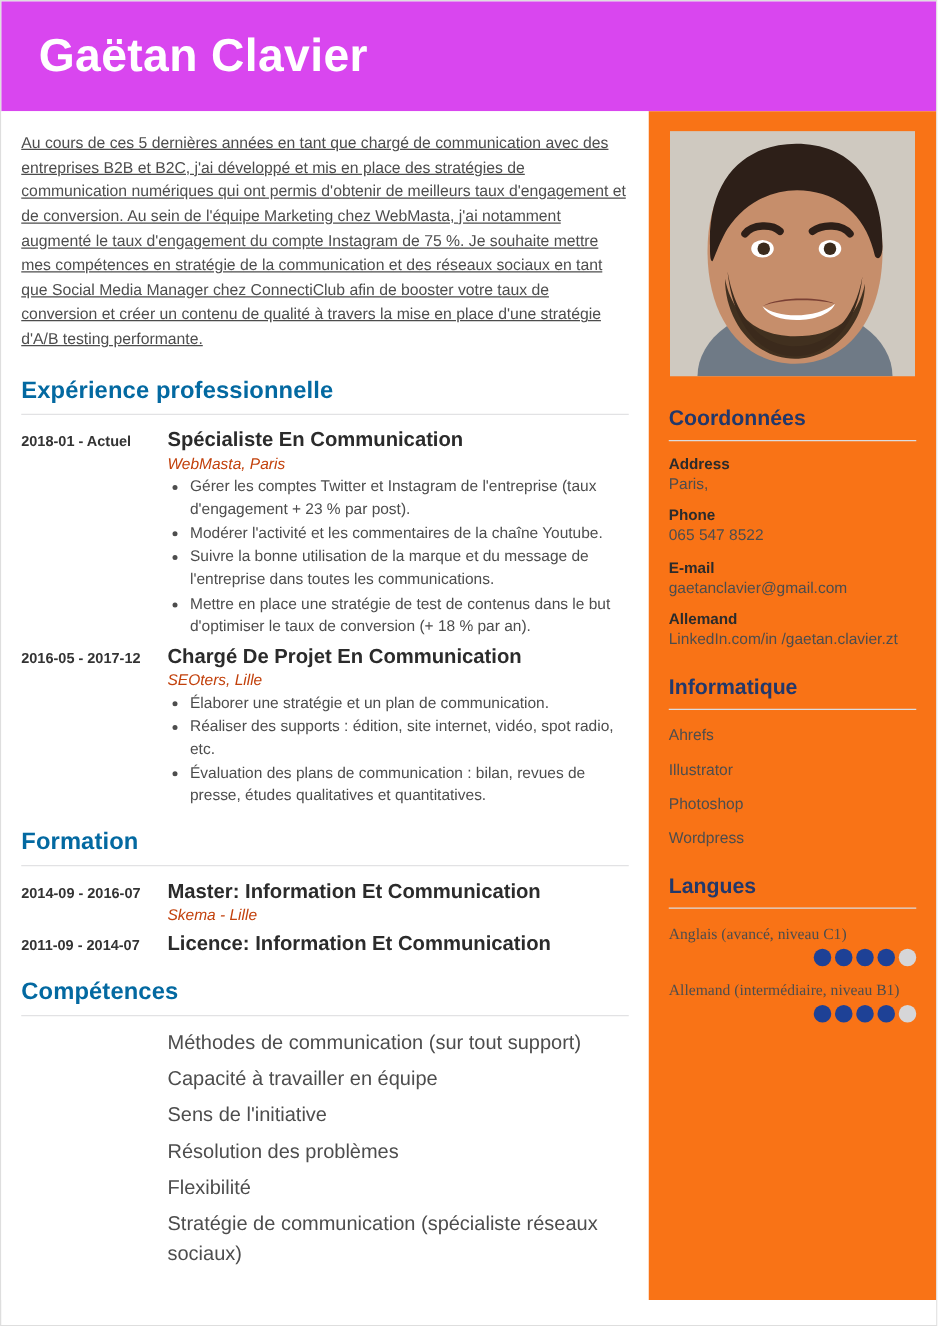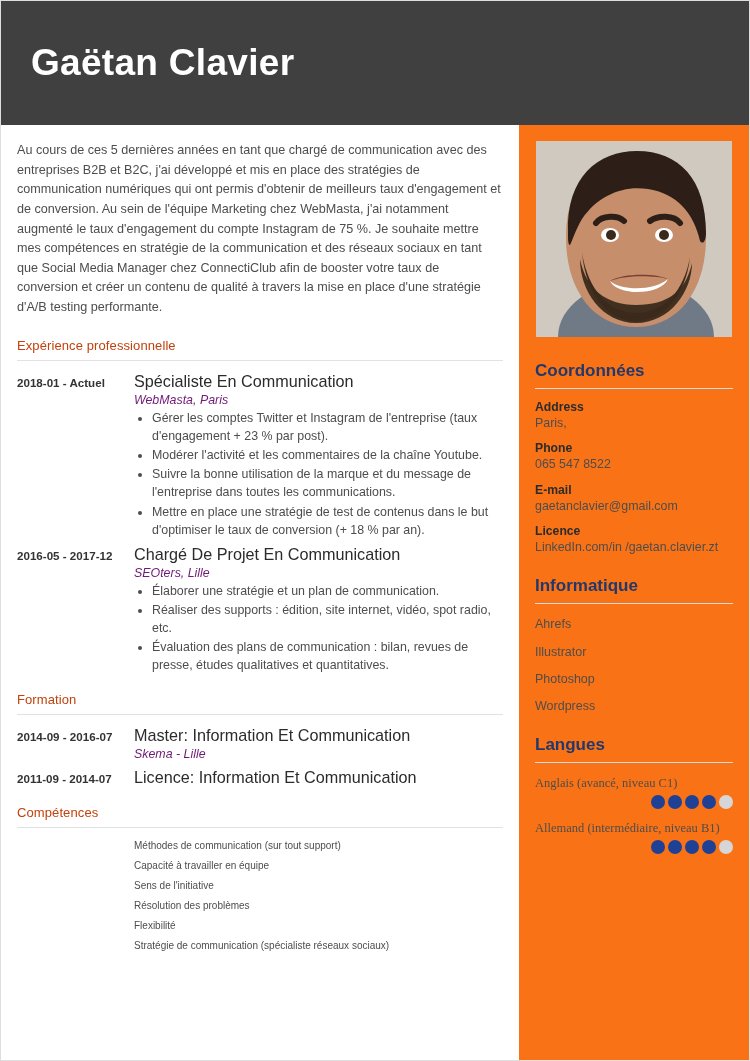--- a/index.html
+++ b/index.html
@@ -16,22 +16,22 @@
     width: 750px;
     height: 1061px;
     background: #ffffff;
     overflow: hidden;
     box-sizing: border-box;
     border: 1px solid #dedede;
   }
 
   
   .header {
-    background: #404040;
-    height: 124px;
+    background: #d946ef;
+    height: 88px;
     padding: 0 0 0 30px;
     display: flex;
     align-items: center;
     box-sizing: border-box;
   }
   .header-name {
     color: #ffffff;
     font-size: 37px;
     font-weight: bold;
     letter-spacing: 0.3px;
@@ -56,27 +56,28 @@
     background: #f97316;
     padding: 16px 16px 0 16px;
   }
 
   
   .summary {
     font-size: 12.6px;
     line-height: 1.56;
     color: #4d4d4d;
     margin: 2px 0 20px 0;
+    text-decoration: underline;
   }
 
   
   .sec-head {
-    color: #c2410c;
-    font-size: 13px;
-    font-weight: normal;
+    color: #0369a1;
+    font-size: 19px;
+    font-weight: bold;
     margin: 0 0 7px 0;
     letter-spacing: 0.1px;
   }
   .sec-rule {
     border: 0;
     border-top: 1px solid #e2e2e4;
     margin: 0 0 10px 0;
   }
   .section {
     margin-bottom: 16px;
@@ -94,29 +95,29 @@
     font-weight: bold;
     color: #333333;
     line-height: 1.32;
     padding-top: 4px;
   }
   .entry-body {
     flex: 1 1 auto;
   }
   .entry-title {
     font-size: 16.2px;
-    font-weight: normal;
+    font-weight: bold;
     color: #2b2b2b;
     line-height: 1.25;
     margin-bottom: 2px;
   }
   .entry-sub {
     font-size: 12.4px;
     font-style: italic;
-    color: #701a75;
+    color: #c2410c;
     margin-bottom: 2px;
   }
   .bullets {
     margin: 0;
     padding-left: 18px;
     list-style: disc;
   }
   .bullets li {
     font-size: 12.4px;
     line-height: 1.46;
@@ -129,21 +130,21 @@
     display: flex;
   }
   .skill-spacer {
     width: 117px;
     flex: 0 0 117px;
   }
   .skill-list {
     flex: 1 1 auto;
   }
   .skill-item {
-    font-size: 10px;
+    font-size: 16px;
     line-height: 1.5;
     color: #4d4d4d;
     margin-bottom: 5px;
   }
 
   
   .photo {
     width: 196px;
     height: 196px;
     margin: 0 auto 24px auto;
@@ -318,21 +319,21 @@
 
         <div class="contact-label">Address</div>
         <div class="contact-value">Paris,</div>
 
         <div class="contact-label">Phone</div>
         <div class="contact-value">065 547 8522</div>
 
         <div class="contact-label">E-mail</div>
         <div class="contact-value">gaetanclavier@gmail.com</div>
 
-        <div class="contact-label">Licence</div>
+        <div class="contact-label">Allemand</div>
         <div class="contact-value">LinkedIn.com/in /gaetan.clavier.zt</div>
       </div>
 
       <div class="side-section">
         <div class="side-head">Informatique</div>
         <hr class="side-rule">
         <div class="side-item">Ahrefs</div>
         <div class="side-item">Illustrator</div>
         <div class="side-item">Photoshop</div>
         <div class="side-item">Wordpress</div>

